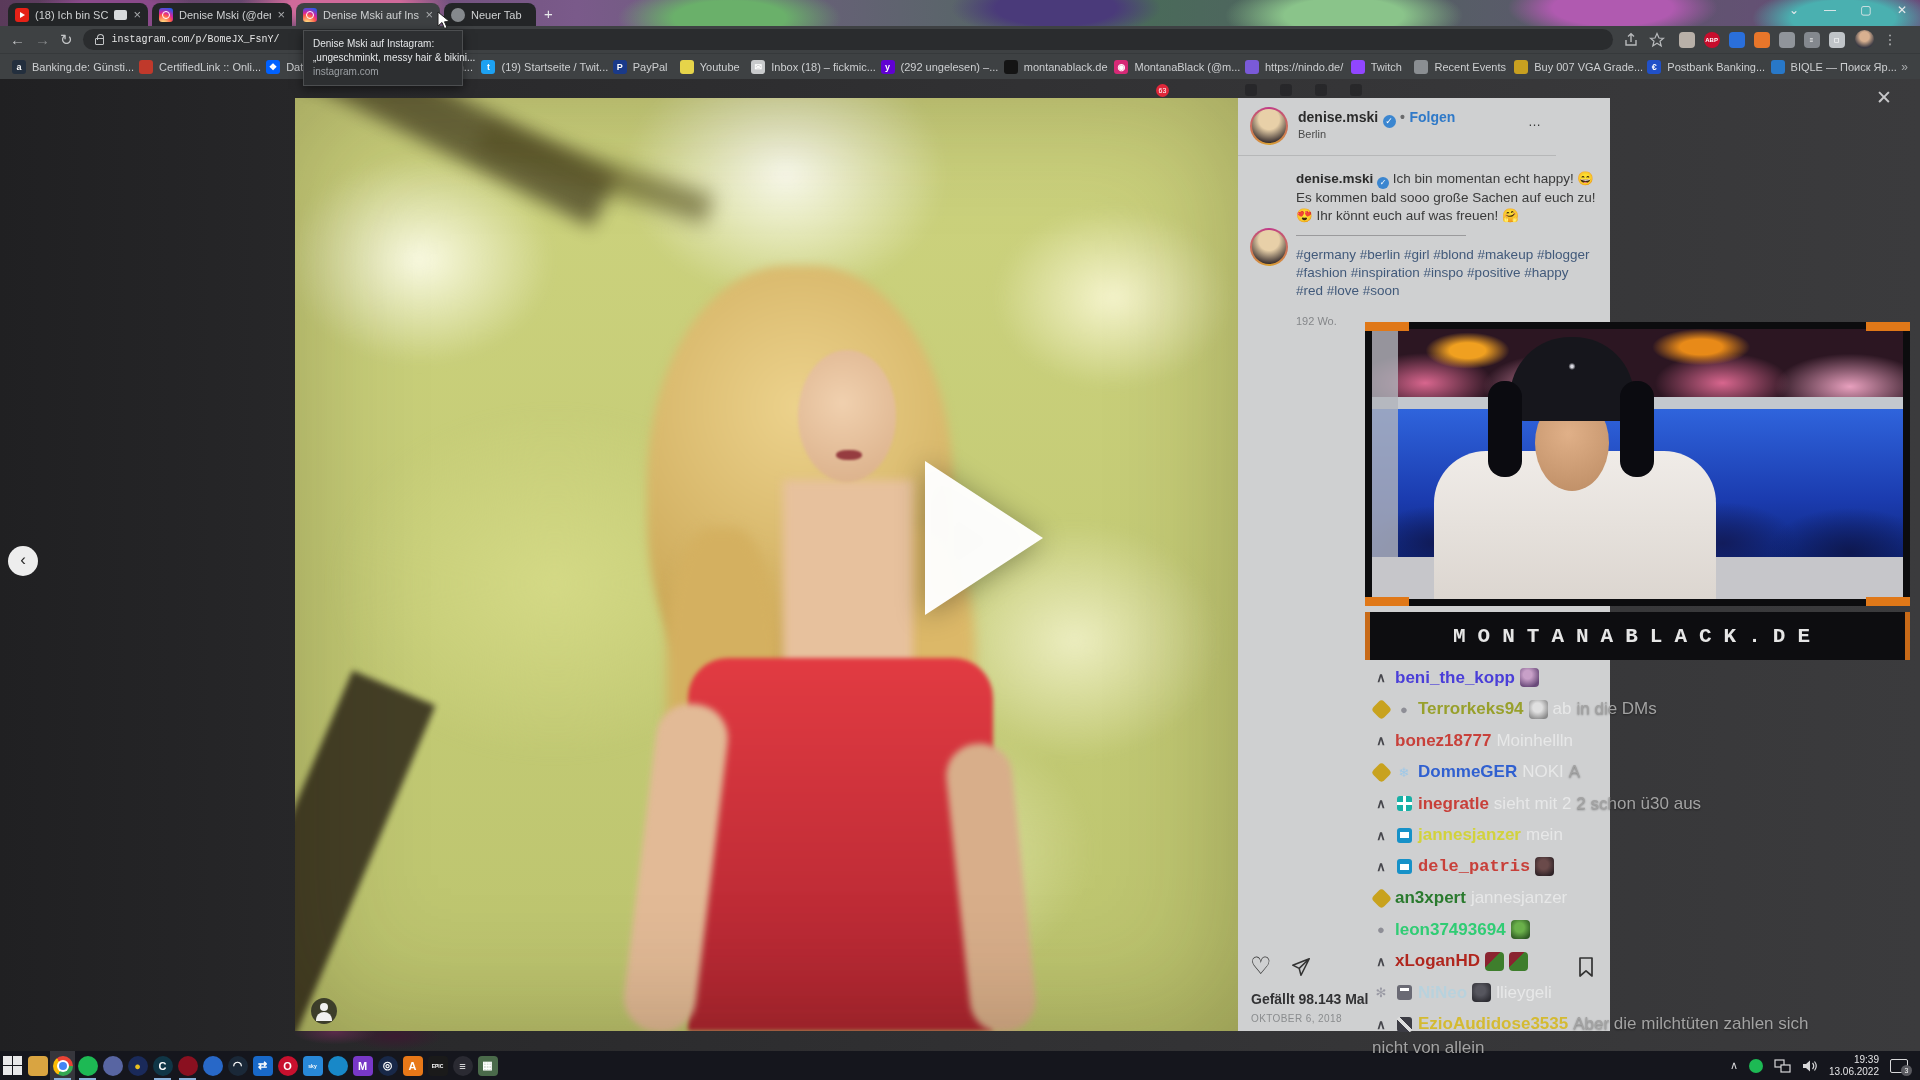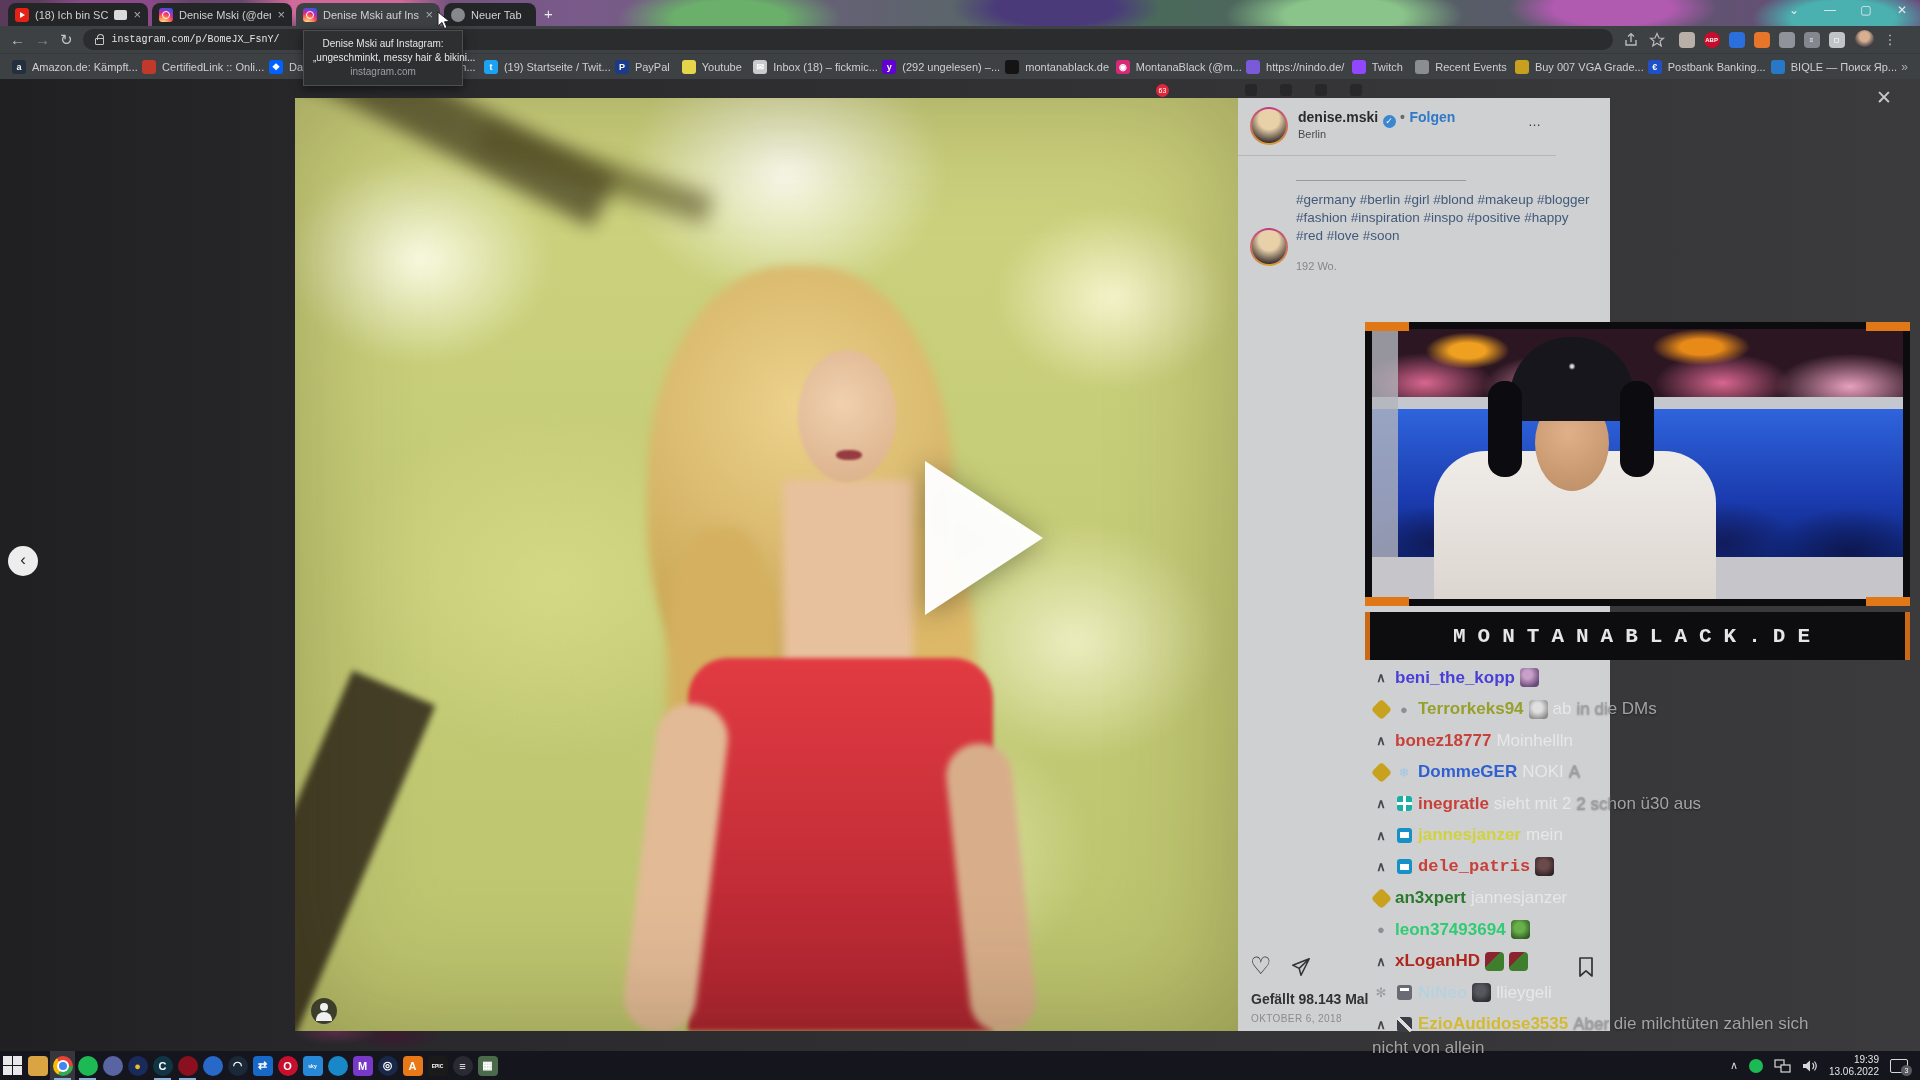--- a/index.html
+++ b/index.html
@@ -211,21 +211,21 @@
   .emote { width:19px; height:19px; border-radius:4px; flex:0 0 auto; }
   .em-beni { background:radial-gradient(circle at 40% 35%, #c8a0c8 25%, #6a4a7a 75%); }
   .em-kappa { background:radial-gradient(circle at 45% 40%, #e0e0e0 30%, #8a8a8a 80%); }
   .em-dele { background:radial-gradient(circle at 45% 40%, #6a4a4a 30%, #2e2226 80%); }
   .em-frog { background:radial-gradient(circle at 45% 40%, #6ab04a 30%, #2e5a24 80%); }
   .em-frogmoney { background:linear-gradient(135deg,#8a2430 42%,#3e7e2c 42%); }
   .em-nineo { background:radial-gradient(circle at 45% 40%, #56565e 30%, #2c2c32 80%); }
 
   
   .tooltip { position:absolute; left:303px; top:30px; width:160px; background:#2d2f31;
-    border:1px solid #4c4e50; box-shadow:0 3px 10px rgba(0,0,0,.5); padding:6px 9px; z-index:200;text-align:center; }
+    border:1px solid #4c4e50; box-shadow:0 3px 10px rgba(0,0,0,.5); padding:6px 9px; z-index:200; }
   .tt1,.tt2 { font-size:10px; color:#e4e6e8; line-height:14px; white-space:nowrap; }
   .tt3 { font-size:10px; color:#9ca0a4; line-height:14px; }
 
   
   .taskbar { position:absolute; left:0; top:1051px; width:1920px; height:29px; background:#15161d;
     display:flex; align-items:center; z-index:40; }
   .tb-left { display:flex; align-items:center; height:100%; }
   .tb-item { width:25px; height:29px; display:flex; align-items:center; justify-content:center;
     position:relative; }
   .tb-item.active { background:rgba(255,255,255,.14); }
@@ -315,21 +315,21 @@
         <span class="ext-ic" style="background: rgb(192, 196, 200);">▢</span>
       </div>
     <div class="avatar-ic"></div>
     <span class="menu-dots">⋮</span>
   </div>
 
   <div class="bookbar">
     <div id="bms" style="display:flex;align-items:center;gap:18px;min-width:0;">
         <div class="bm">
           <span class="bm-ic" style="background: rgb(35, 47, 62);">a</span>
-          <span class="bm-label">Amazon.de: Kämpft...</span>
+          <span class="bm-label">Banking.de: Günsti...</span>
         </div>
         <div class="bm">
           <span class="bm-ic" style="background: rgb(192, 57, 43);"></span>
           <span class="bm-label">CertifiedLink :: Onli...</span>
         </div>
         <div class="bm">
           <span class="bm-ic" style="background: rgb(0, 97, 255);">❖</span>
           <span class="bm-label">Dateien – Dropbox</span>
         </div>
         <div class="bm">
@@ -433,20 +433,25 @@
         <span class="folgen">Folgen</span>
         <div class="loc">Berlin</div>
       </div>
       <div class="sb-dots">…</div>
     </div>
     <div class="sb-cap">
       <div class="sb-ava">
           <div class="inner"></div>
         </div>
       <div class="cap-text">
+        <div>
+          <span class="uname" style="font-size:13.5px;">denise.mski</span>
+          <span class="vcheck" style="width:12px;height:12px;line-height:12px;font-size:8px;">✓</span>
+          <span>Ich bin momentan echt happy! 😄 Es kommen bald sooo große Sachen auf euch zu! 😍 Ihr könnt euch auf was freuen! 🤗</span>
+        </div>
         <div class="cap-div"></div>
         <div class="hashtags">#germany #berlin #girl #blond #makeup #blogger #fashion #inspiration #inspo #positive #happy #red #love #soon</div>
         <div class="weeks">192 Wo.</div>
       </div>
     </div>
     <div class="sb-actions">
       <span class="act-heart">♡</span>
       <svg class="act-send" width="22" height="22" viewBox="0 0 24 24">
         <path d="M21 3 L3 10 L10 13.5 L12 21 L21 3 Z M10 13.5 L21 3" fill="none" stroke="#333" stroke-width="1.7" stroke-linejoin="round"></path>
       </svg>

